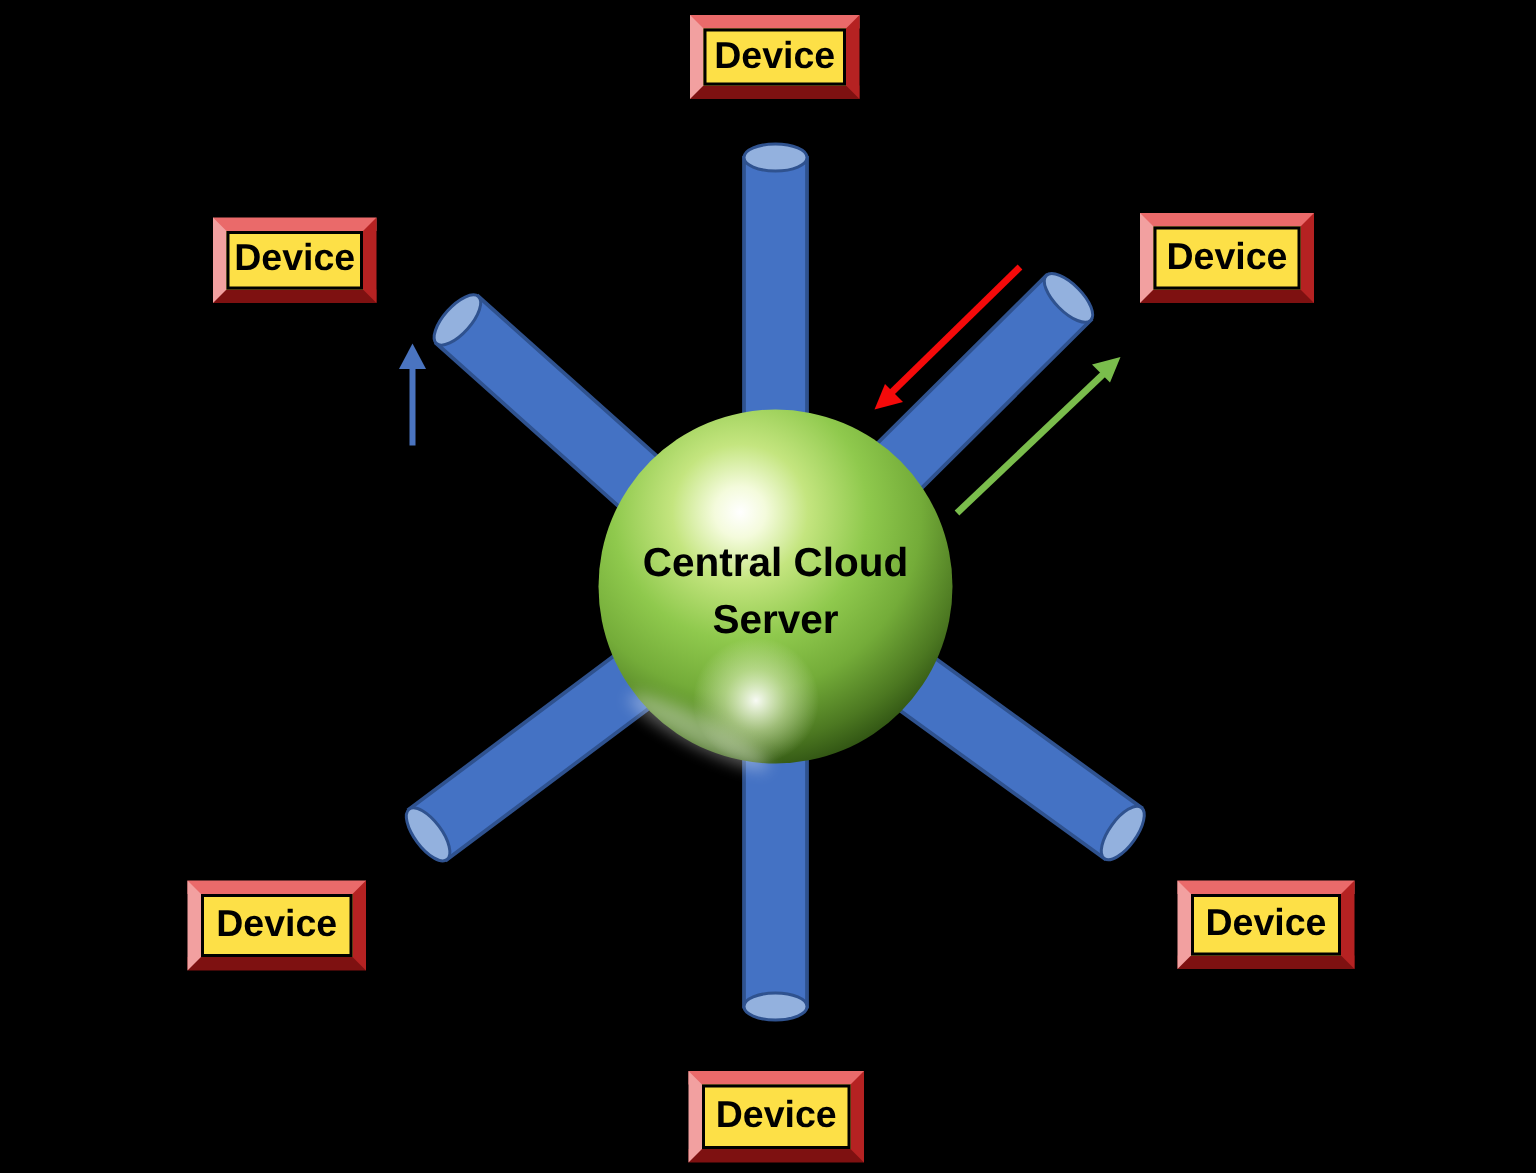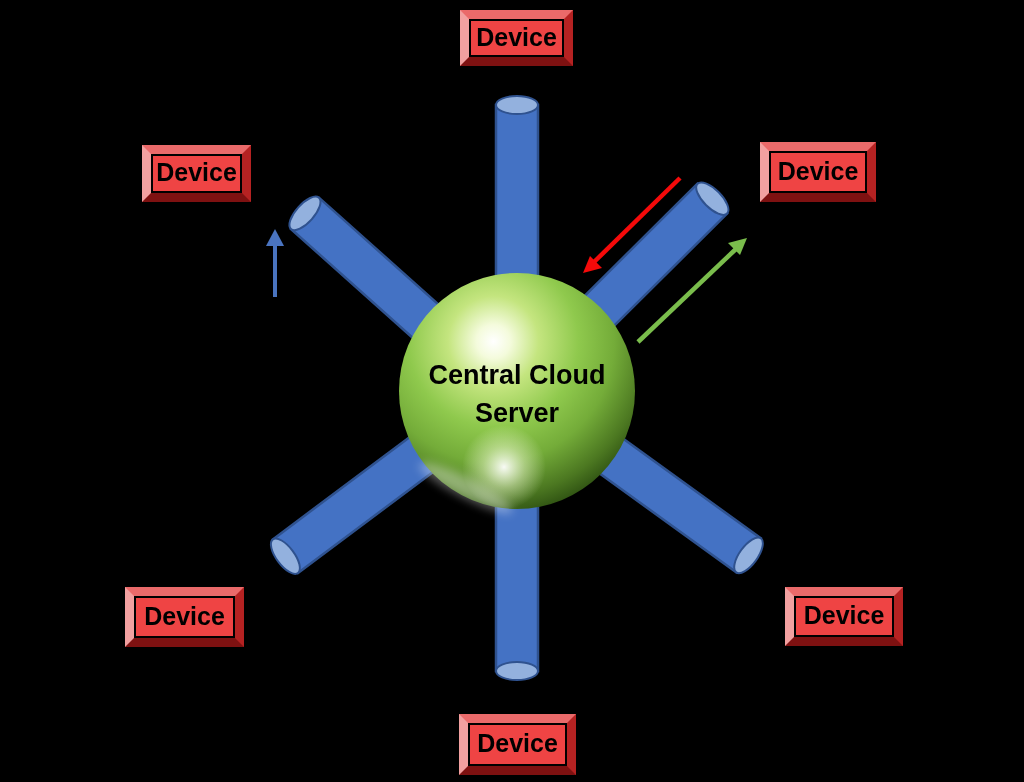--- a/index.html
+++ b/index.html
@@ -33,21 +33,21 @@
     box-sizing: border-box;
     border: 9px solid;
     
     border-color: #EA6A6A #B52222 #7E1111 #F2A0A0;
   }
   .device-face {
     width: 100%;
     height: 100%;
     box-sizing: border-box;
     border: 2px solid #000000;
-    background: #ef4444;
+    background: #fde047;
     display: flex;
     align-items: center;
     justify-content: center;
   }
   .device-face span {
     font-size: 25px;
     font-weight: 600;
     color: #000000;
     letter-spacing: 0px;
     line-height: 1;

